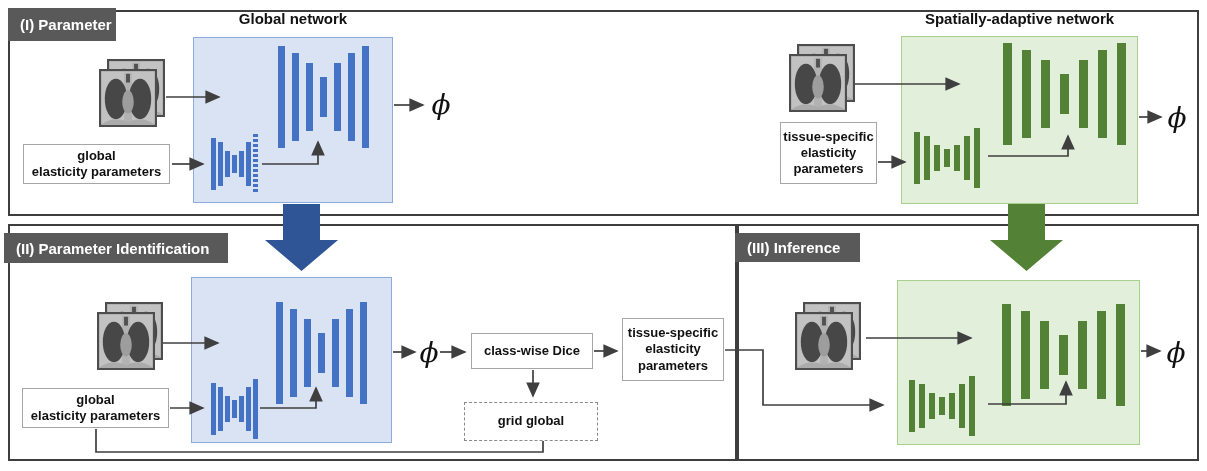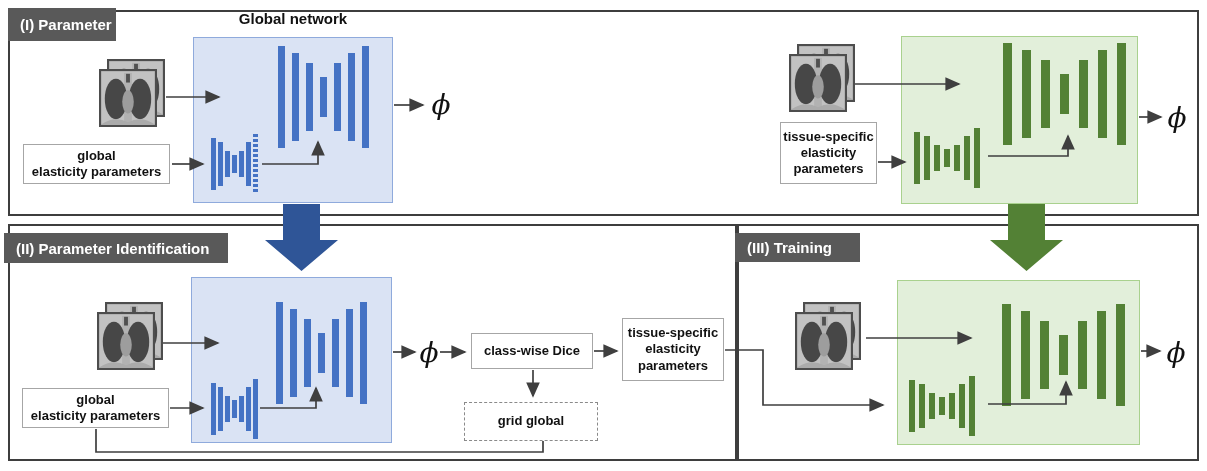--- a/index.html
+++ b/index.html
@@ -57,23 +57,24 @@
       </symbol>
     </defs>
   </svg>
 
   <div class="panel" id="panel-1" style="left:8px;top:10px;width:1191px;height:206px;"></div>
   <div class="panel" id="panel-2" style="left:8px;top:224px;width:729px;height:237px;"></div>
   <div class="panel" id="panel-3" style="left:737px;top:224px;width:462px;height:237px;"></div>
 
   <div class="panel-label" style="left:8px;top:8px;width:108px;height:33px;">(I) Parameter</div>
   <div class="panel-label" style="left:4px;top:233px;width:224px;height:30px;">(II) Parameter Identification</div>
-  <div class="panel-label" style="left:735px;top:233px;width:125px;height:29px;">(III) Training</div>
+  <div class="panel-label" style="left:735px;top:233px;width:125px;height:29px;">(III) Inference</div>
 
   <div class="net-title" style="left:193px;top:10px;width:200px;">Global network</div>
+  <div class="net-title" style="left:886px;top:10px;width:267px;">Spatially-adaptive network</div>
 
   <div class="net blue" style="left:193px;top:37px;width:200px;height:166px;">
     <div class="bars decoder" style="left:84px;top:8px;height:102px;">
         <div class="bar" style="height: 102px;"></div>
         <div class="bar" style="height: 88px;"></div>
         <div class="bar" style="height: 68px;"></div>
         <div class="bar" style="height: 40px;"></div>
         <div class="bar" style="height: 68px;"></div>
         <div class="bar" style="height: 88px;"></div>
         <div class="bar" style="height: 102px;"></div>

